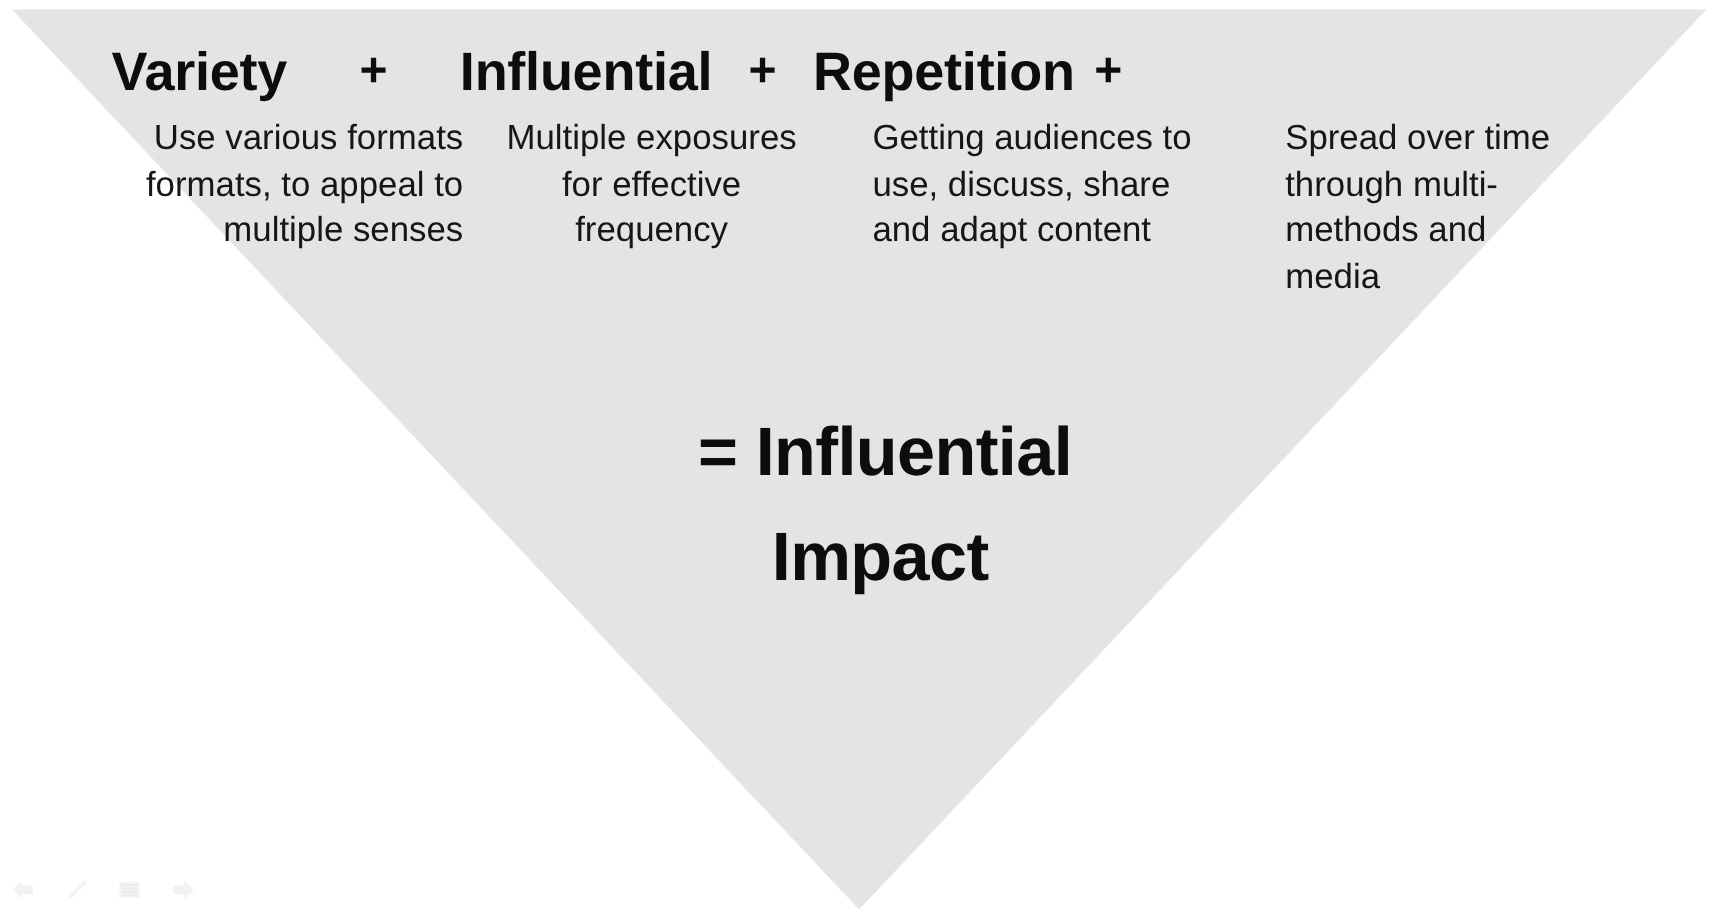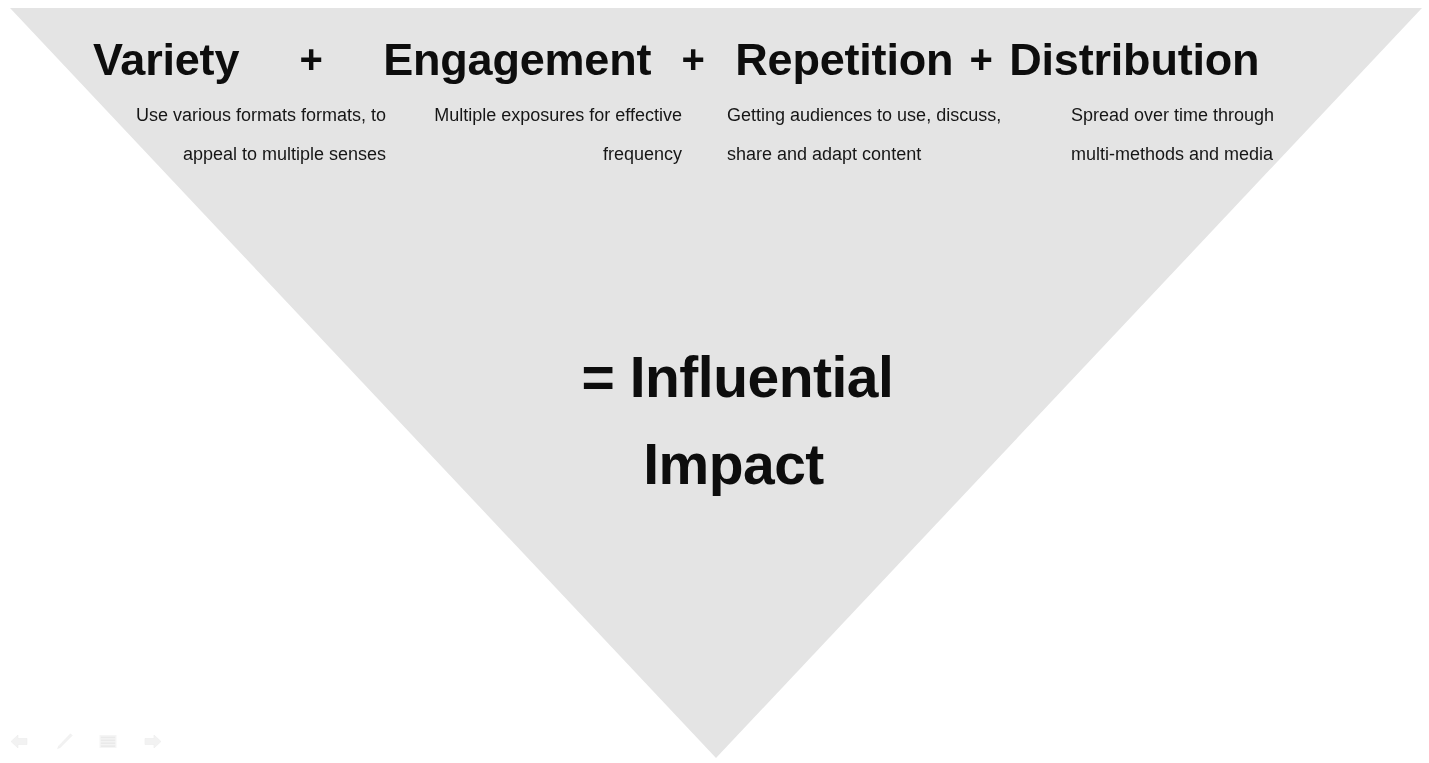--- a/index.html
+++ b/index.html
@@ -74,27 +74,27 @@
   #columns {
     position: absolute;
     left: 0;
     top: 96px;
     width: 1429px;
     height: 200px;
   }
   .col {
     position: absolute;
     top: 0;
-    font-size: 18px;
+    font-size: 29px;
     line-height: 38.5px;
     color: #161616;
     font-weight: normal;
   }
   #col-variety      { left: 112px;  width: 274px; text-align: right; }
-  #col-repetition   { left: 404px;  width: 278px; text-align: right; }
+  #col-repetition   { left: 404px;  width: 278px; text-align: center; }
   #col-engagement   { left: 727px;  width: 300px; text-align: left; }
   #col-distribution { left: 1071px; width: 250px; text-align: left; }
 
   
   #result {
     position: absolute;
     left: 0;
     top: 334px;
     width: 1429px;
     text-align: center;
@@ -132,25 +132,24 @@
 
 <div id="slide">
 
   <svg id="funnel-shape" viewBox="0 0 1429 763" preserveAspectRatio="none" aria-hidden="true">
     <polygon points="10,8 1422,8 716,758" fill="#E4E4E4"></polygon>
   </svg>
 
   <div id="headers">
     <span class="hdr-term" id="term-variety">Variety</span>
     <span class="hdr-plus" id="plus-1">+</span>
-    <span class="hdr-term" id="term-repetition">Engagement</span>
+    <span class="hdr-term" id="term-repetition">Influential</span>
     <span class="hdr-plus" id="plus-2">+</span>
     <span class="hdr-term" id="term-engagement">Repetition</span>
     <span class="hdr-plus" id="plus-3">+</span>
-    <span class="hdr-term" id="term-distribution">Distribution</span>
   </div>
 
   <div id="columns">
     <div class="col" id="col-variety">Use various formats formats, to appeal to multiple senses</div>
     <div class="col" id="col-repetition">Multiple exposures for effective frequency</div>
     <div class="col" id="col-engagement">Getting audiences to use, discuss, share and adapt content</div>
     <div class="col" id="col-distribution">Spread over time through multi-methods and media</div>
   </div>
 
   <div id="result">

